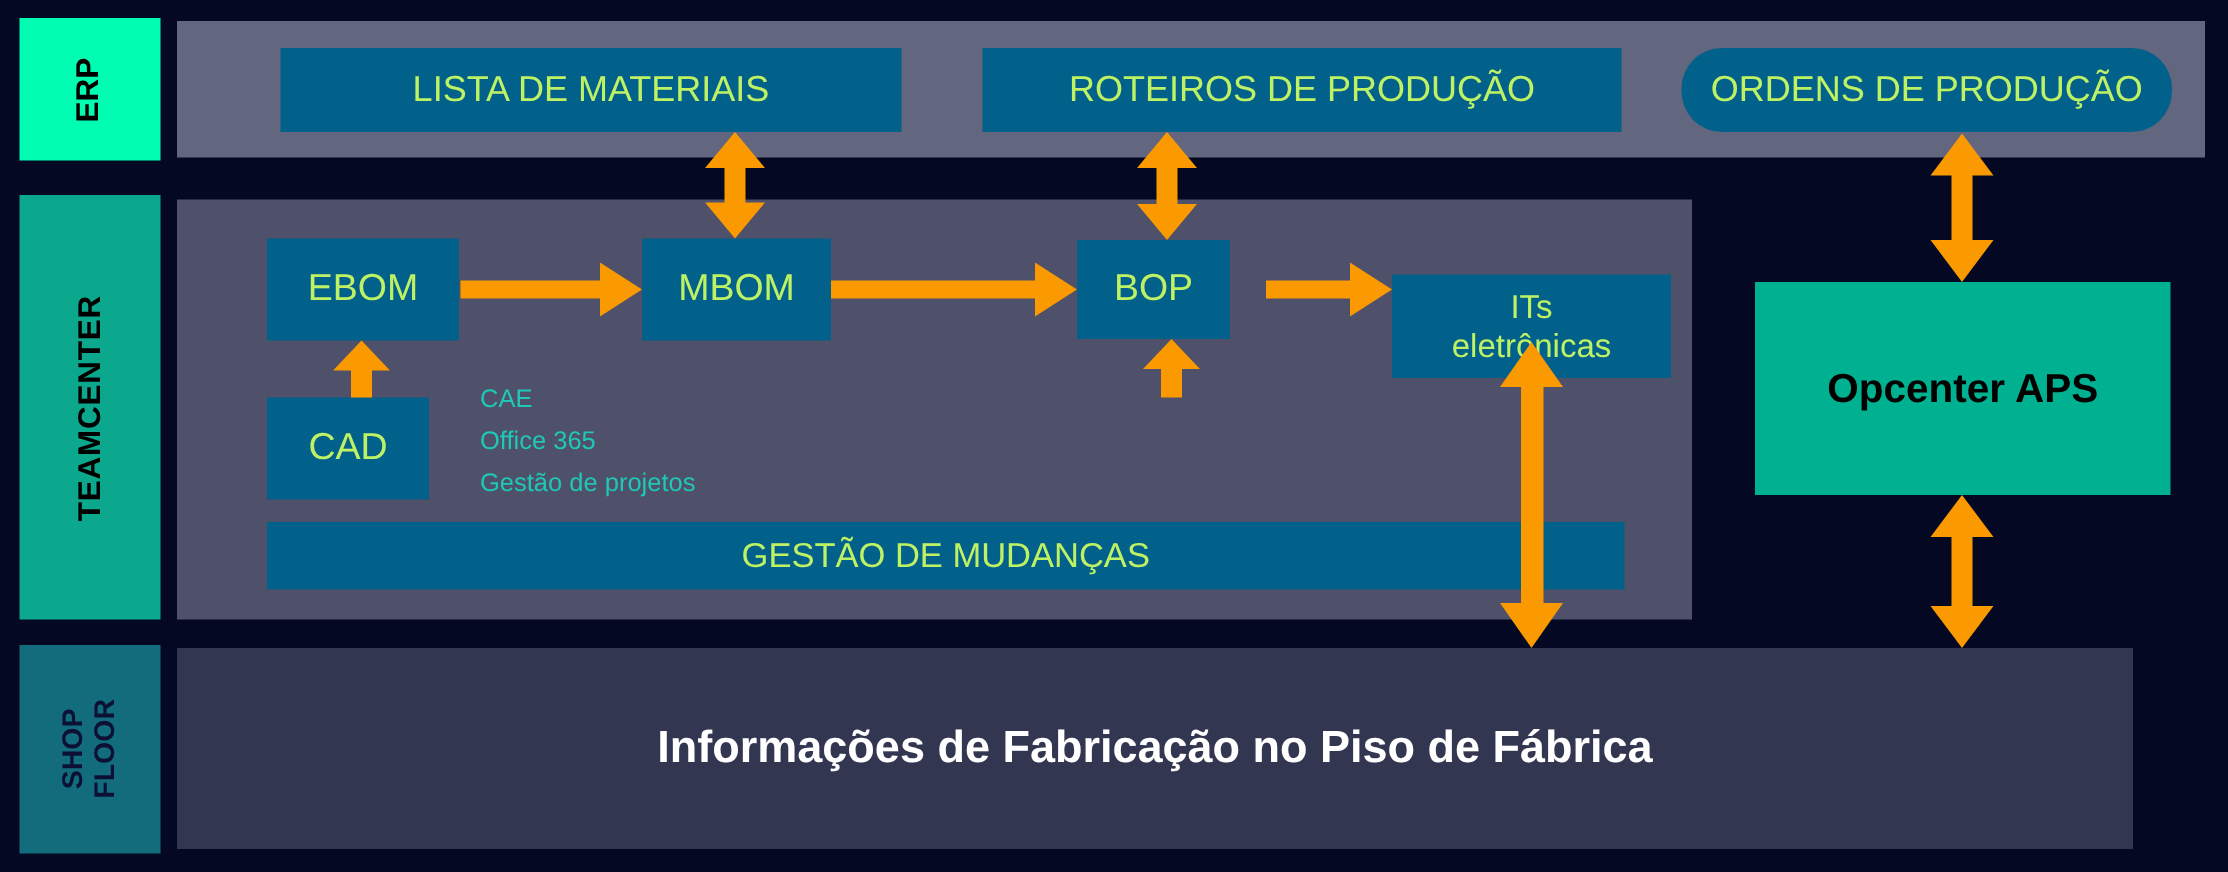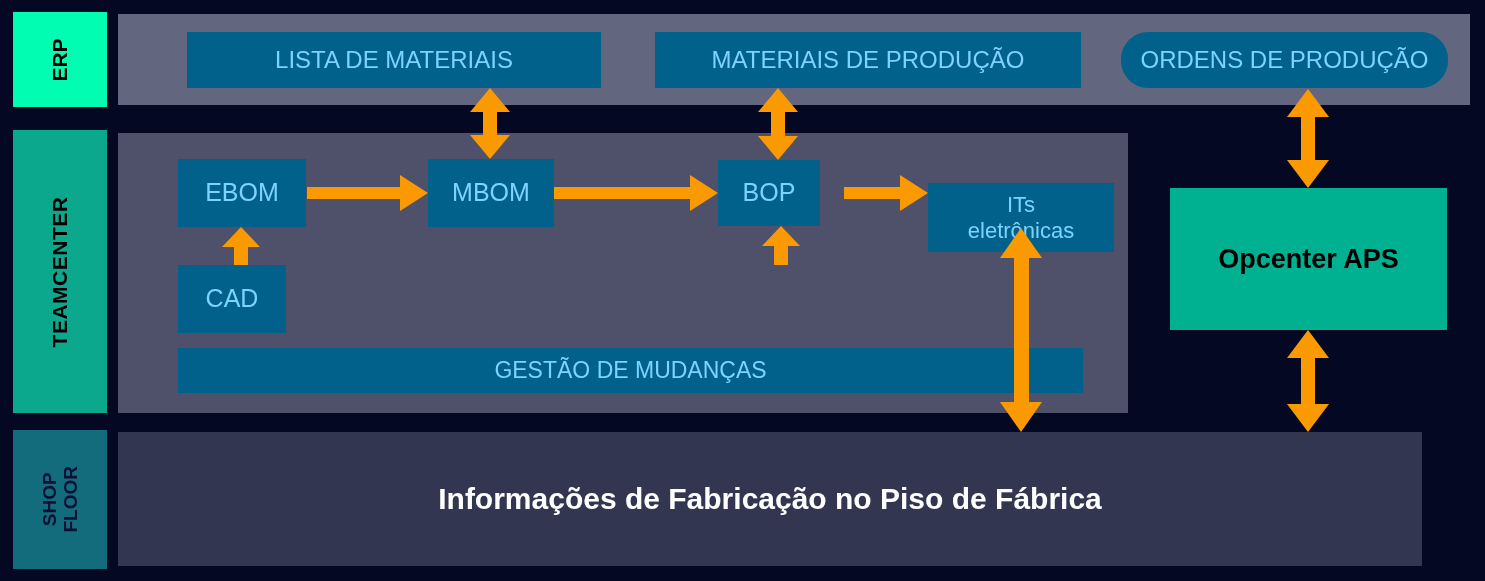--- a/index.html
+++ b/index.html
@@ -24,21 +24,21 @@
   
   .lane{display:flex;align-items:center;justify-content:center;}
   .lane .rot{transform:rotate(-90deg);white-space:nowrap;font-weight:bold;color:#000;}
   .lane .rot.multi{white-space:pre-line;text-align:center;line-height:1.12;}
   
   .band-erp{background:var(--band-gray);}
   .panel-tc{background:var(--panel-gray);}
   .band-sf{background:var(--sf-band);}
   
   .bluebox{
-    background:var(--box-blue);color:#7dd3fc;display:flex;align-items:center;justify-content:center;
+    background:var(--box-blue);color:#bef264;display:flex;align-items:center;justify-content:center;
     text-align:center;line-height:1.18;
   }
   
   .opcenter{
     background:var(--opc-green);color:#000;font-weight:bold;font-size:27px;
     display:flex;align-items:center;justify-content:center;
   }
   
   .tools{color:var(--cyan);font-size:17px;line-height:28px;}
   
@@ -77,21 +77,21 @@
   </div>
   <div class="abs lane" style="left:13px;top:430px;width:94px;height:139px;background:var(--sf-teal);">
     <div class="rot multi" style="font-size:19px;color:#0B1034;">SHOP
 FLOOR</div>
   </div>
 
   <div class="abs bluebox" style="left:187px;top:32px;width:414px;height:56px;font-size:24px;">
     <span>LISTA DE MATERIAIS</span>
   </div>
   <div class="abs bluebox" style="left:655px;top:32px;width:426px;height:56px;font-size:24px;">
-    <span>MATERIAIS DE PRODUÇÃO</span>
+    <span>ROTEIROS DE PRODUÇÃO</span>
   </div>
   <div class="abs bluebox" style="left:1121px;top:32px;width:327px;height:56px;font-size:24px;border-radius:27px;">
     <span>ORDENS DE PRODUÇÃO</span>
   </div>
 
   <div class="abs bluebox" style="left:178px;top:159px;width:128px;height:68px;font-size:25px;">
     <span>EBOM</span>
   </div>
   <div class="abs bluebox" style="left:428px;top:159px;width:126px;height:68px;font-size:25px;">
     <span>MBOM</span>
@@ -102,20 +102,25 @@
   <div class="abs bluebox" style="left:928px;top:159px;width:186px;height:69px;font-size:22px;padding:0 28px;box-sizing:border-box;margin-top:24px;">
     <span>ITs eletrônicas</span>
   </div>
   <div class="abs bluebox" style="left:178px;top:265px;width:108px;height:68px;font-size:25px;">
     <span>CAD</span>
   </div>
   <div class="abs bluebox" style="left:178px;top:348px;width:905px;height:45px;font-size:23px;">
     <span>GESTÃO DE MUDANÇAS</span>
   </div>
 
+  <div class="abs tools" style="left:320px;top:252px;">
+    <div>CAE</div>
+    <div>Office 365</div>
+    <div>Gestão de projetos</div>
+  </div>
 
   <div class="abs opcenter" style="left:1170px;top:188px;width:277px;height:142px;">
     <span>Opcenter APS</span>
   </div>
 
   <div class="abs" style="left:307px;top:175px;width:121px;height:36px;">
     <div class="shaft" style="left:0;top:12px;width:95px;height:12px;"></div>
     <div class="tri right" style="left:93px;top:0;"></div>
   </div>
   <div class="abs" style="left:554px;top:175px;width:164px;height:36px;">

